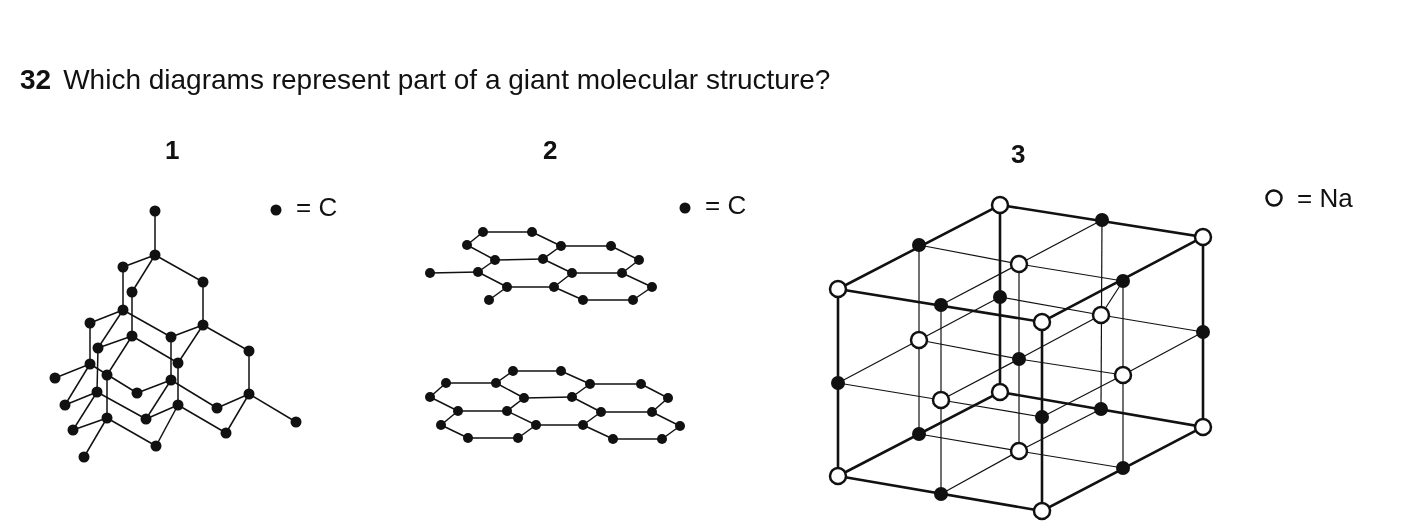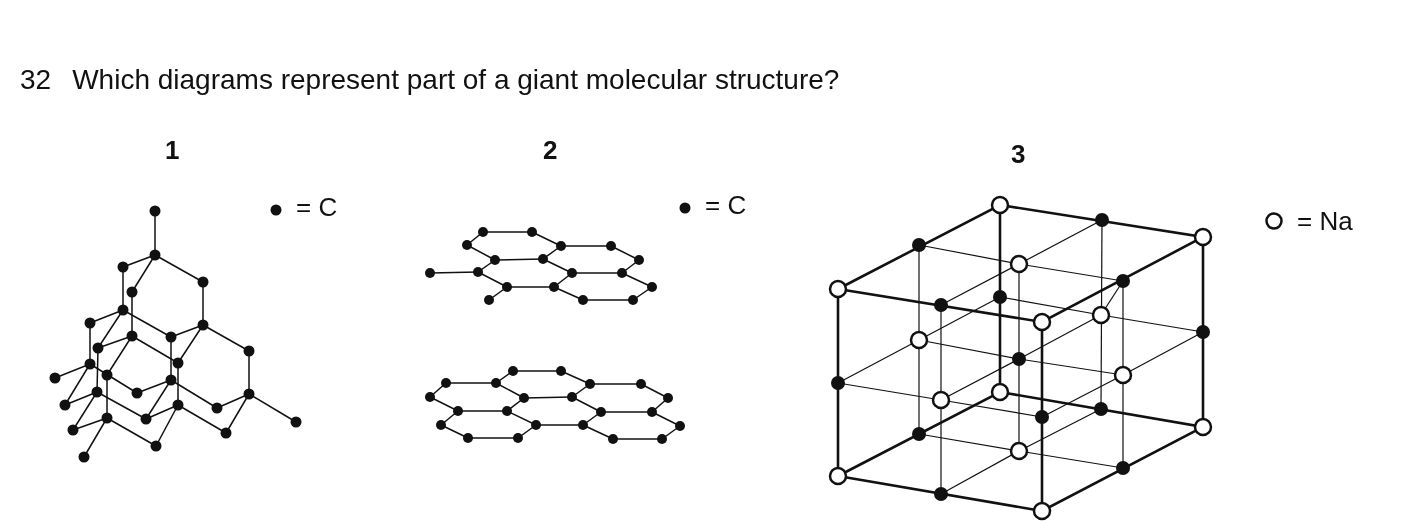--- a/index.html
+++ b/index.html
@@ -1,19 +1,19 @@
 <!DOCTYPE html>
 <html><head>
 <meta charset="utf-8">
 <style>
   html, body { margin: 0; padding: 0; background: #ffffff; }
   body { width: 1413px; height: 521px; position: relative; overflow: hidden;
          font-family: "Liberation Sans", sans-serif; color: #111; }
   .question { position: absolute; left: 20px; top: 60px; font-size: 28px; line-height: 40px; }
-  .qnum { font-weight: normal; margin-right: 21px; }
+  .qnum { font-weight: bold; margin-right: 12px; }
   .label { position: absolute; font-size: 26px; font-weight: bold; }
   .legend { position: absolute; font-size: 26px; line-height: 34px; white-space: nowrap; }
   .legend .sym { display: inline-block; margin-right: 14px; }
   .ital { font-family: "Liberation Serif", serif; font-style: italic; }
   svg.diagram { position: absolute; left: 0; top: 0; width: 1413px; height: 521px; }
 </style>
 </head>
 <body>
 
 <div class="question">
@@ -27,21 +27,21 @@
 <div class="legend" style="left:270px; top:190px;">
   <span class="sym"><svg width="12" height="12">
         <circle cx="6" cy="6" r="5.5" fill="#111"></circle>
       </svg></span><span>= C</span>
 </div>
 <div class="legend" style="left:679px; top:188px;">
   <span class="sym"><svg width="12" height="12">
         <circle cx="6" cy="6" r="5.5" fill="#111"></circle>
       </svg></span><span>= C</span>
 </div>
-<div class="legend" style="left:1265px; top:204px;">
+<div class="legend" style="left:1265px; top:181px;">
   <div><span class="sym"><svg width="18" height="18">
           <circle cx="9" cy="9" r="7.5" fill="#fff" stroke="#111" stroke-width="2.5"></circle>
         </svg></span><span>= Na</span></div>
 </div>
 
 <svg class="diagram" viewBox="0 0 1413 521">
 
   <g stroke="#111" stroke-width="1.5" fill="none">
     <line x1="155" y1="211" x2="155" y2="255"></line>
     <line x1="155" y1="255" x2="123" y2="267"></line>

